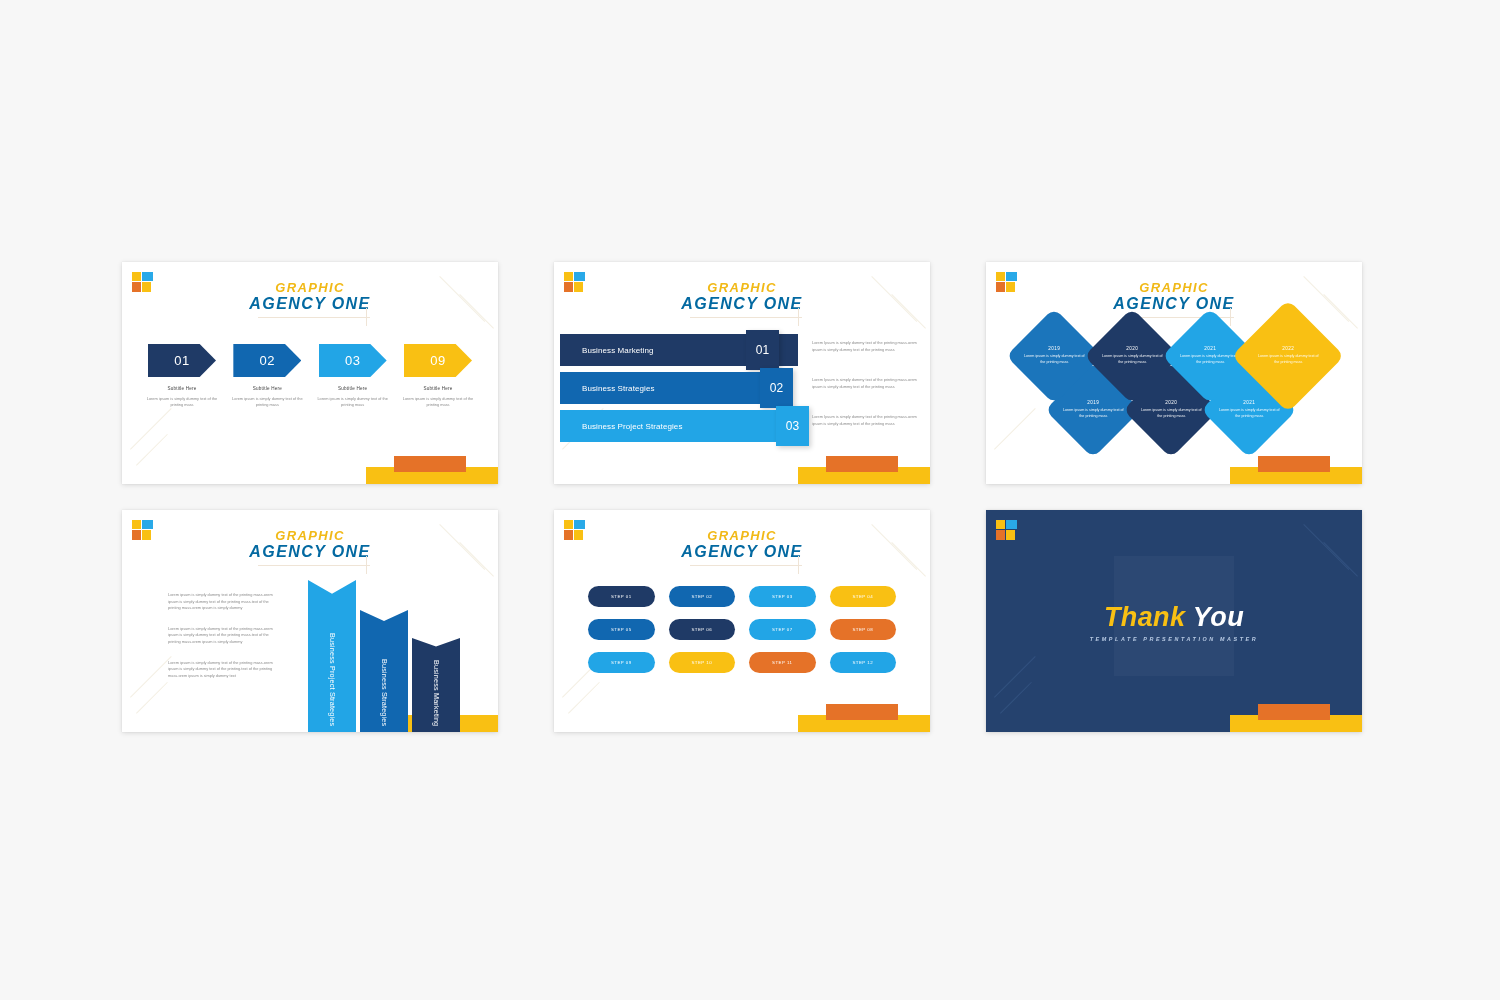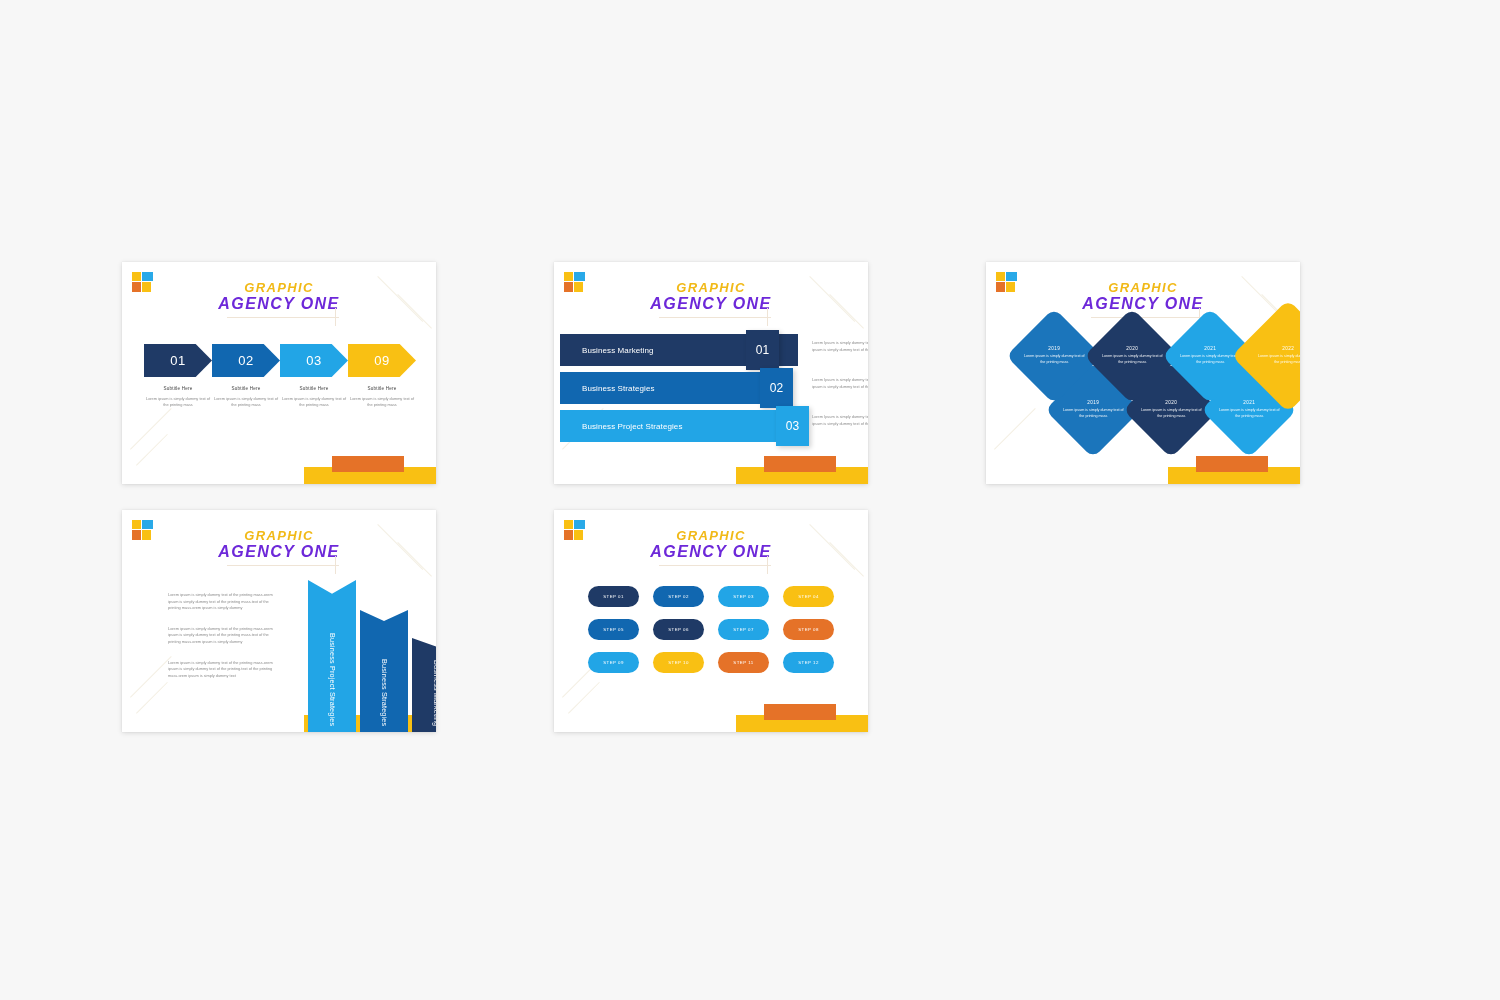--- a/index.html
+++ b/index.html
@@ -19,21 +19,21 @@
     left: 122px; top: 262px;
     width: 1258px; height: 470px;
     display: grid;
     grid-template-columns: repeat(3, 378px);
     grid-template-rows: repeat(2, 222px);
     column-gap: 54px;
     row-gap: 26px;
   }
   .slide {
     position: relative;
-    width: 314px; height: 222px;
+    width: 376px; height: 222px;
     background: #ffffff;
     overflow: hidden;
     box-shadow: 0 1px 5px rgba(0,0,0,0.13), 0 0 1px rgba(0,0,0,0.10);
   }
   .slide.dark { background: #25426e; }
 
   
   .logo { position: absolute; left: 10px; top: 10px; width: 22px; height: 21px; }
   .logo i { position: absolute; display: block; }
   .logo .q1 { left: 0;   top: 0;   width: 9px;  height: 9px; background: #f9c013; }
@@ -42,21 +42,21 @@
   .logo .q4 { left: 10px;top: 10px;width: 9px;  height: 10px; background: #f9c013; }
 
   
   .head {
     position: absolute; left: 0; right: 0; top: 18px;
     text-align: center;
     font-style: italic; font-weight: 700;
     letter-spacing: 1.4px;
   }
   .head .l1 { font-size: 13px; color: #f1b917; line-height: 15px; }
-  .head .l2 { font-size: 16px; color: #6d28d9; line-height: 18px; }
+  .head .l2 { font-size: 16px; color: #0369a1; line-height: 18px; }
   .head .rule {
     position: absolute; left: 50%; top: 37px;
     width: 112px; height: 1px; margin-left: -52px;
     background: #efe4d6;
   }
   .head .tick {
     position: absolute; left: 50%; top: 28px; margin-left: 56px;
     width: 1px; height: 18px; background: #efe4d6;
   }
 
@@ -398,15 +398,40 @@
         <div class="pill" id="p10" style="background: rgb(229, 114, 40);">STEP 11</div>
         <div class="pill" id="p11" style="background: rgb(34, 165, 230);">STEP 12</div>
       </div>
 
       <div class="barset">
         <div class="bar-y"></div>
         <div class="bar-o"></div>
       </div>
     </div>
 
+    <div class="slide dark">
+      <div class="logo">
+        <i class="q1"></i>
+          <i class="q2"></i>
+          <i class="q3"></i>
+          <i class="q4"></i>
+      </div>
+      <div class="diag d-tr1"></div>
+      <div class="diag d-tr2"></div>
+      <div class="diag d-bl1"></div>
+      <div class="diag d-bl2"></div>
+
+      <div class="panel"></div>
+
+      <div class="ty">
+        <span class="a">Thank</span>
+        <span class="b">You</span>
+      </div>
+      <div class="tysub">TEMPLATE PRESENTATION MASTER</div>
+
+      <div class="barset">
+        <div class="bar-y"></div>
+        <div class="bar-o"></div>
+      </div>
+    </div>
 
   </div>
 </div>
 
 </body></html>

